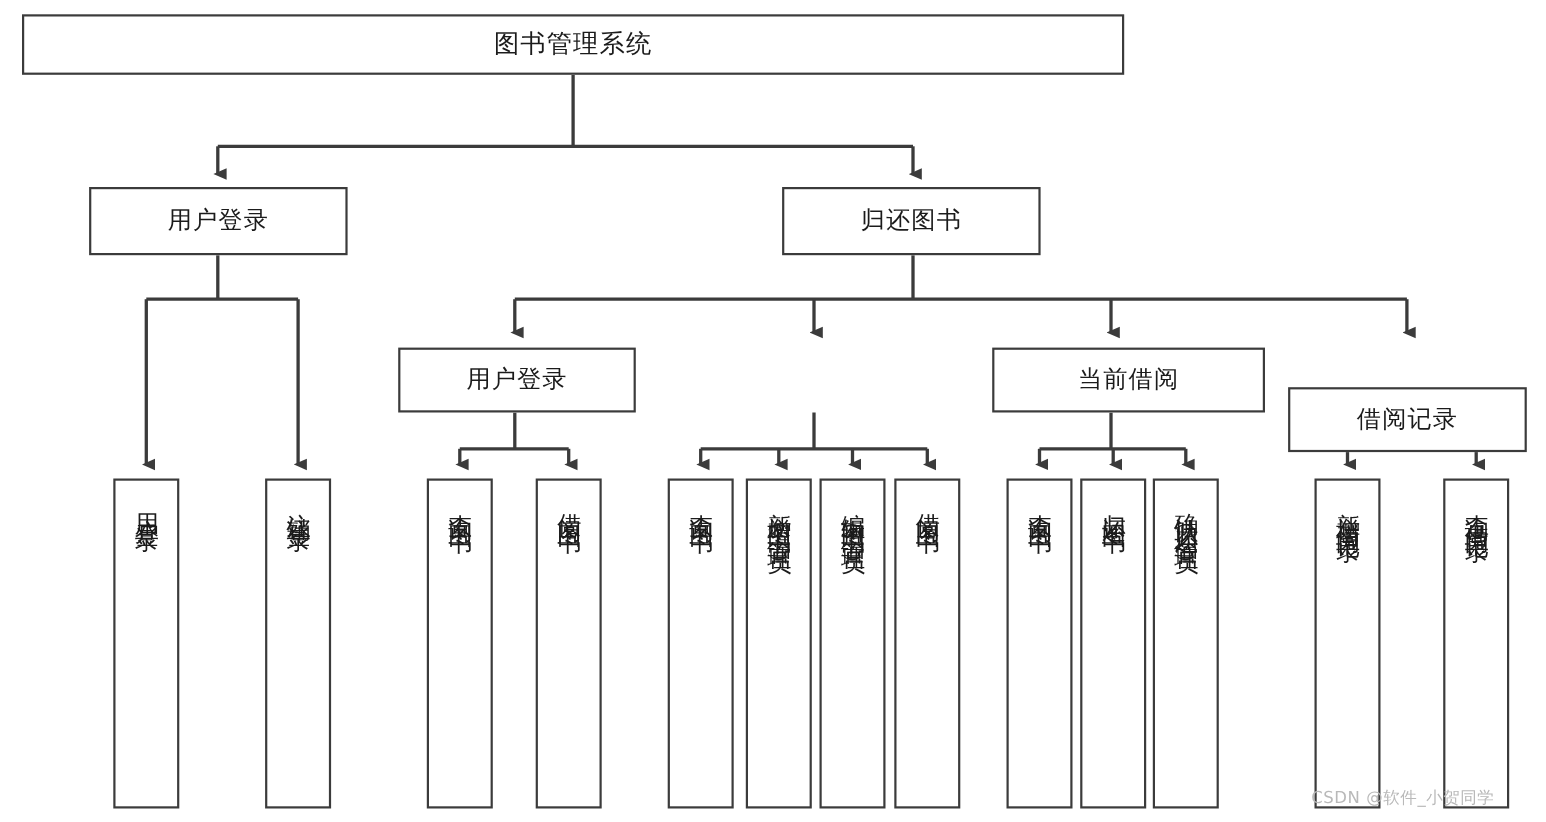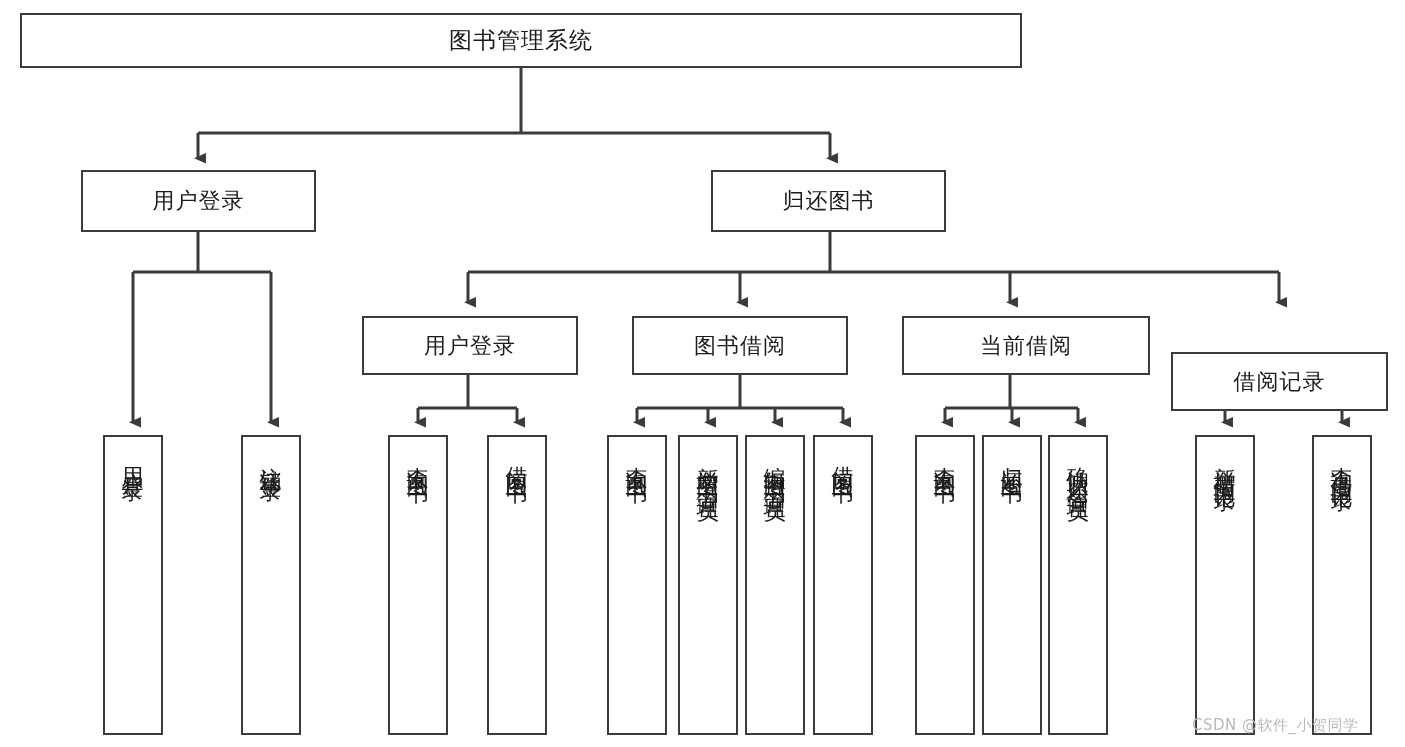--- a/index.html
+++ b/index.html
@@ -137,23 +137,20 @@
   </div>
 
   <div class="node horiz" style="left:711px; top:170px; width:235px; height:62px;">
     <span class="lbl">归还图书</span>
   </div>
 
   <div class="node horiz" style="left:362px; top:316px; width:216px; height:59px;">
     <span class="lbl">用户登录</span>
   </div>
 
-  <div class="node horiz" style="left:632px; top:316px; width:216px; height:59px;">
-    <span class="lbl">图书借阅</span>
-  </div>
 
   <div class="node horiz" style="left:902px; top:316px; width:248px; height:59px;">
     <span class="lbl">当前借阅</span>
   </div>
 
   <div class="node horiz" style="left:1171px; top:316px; width:217px; height:59px;margin-top:36px;">
     <span class="lbl">借阅记录</span>
   </div>
 
   <div class="node vert" style="left:103px; top:435px; width:60px; height:300px;">

